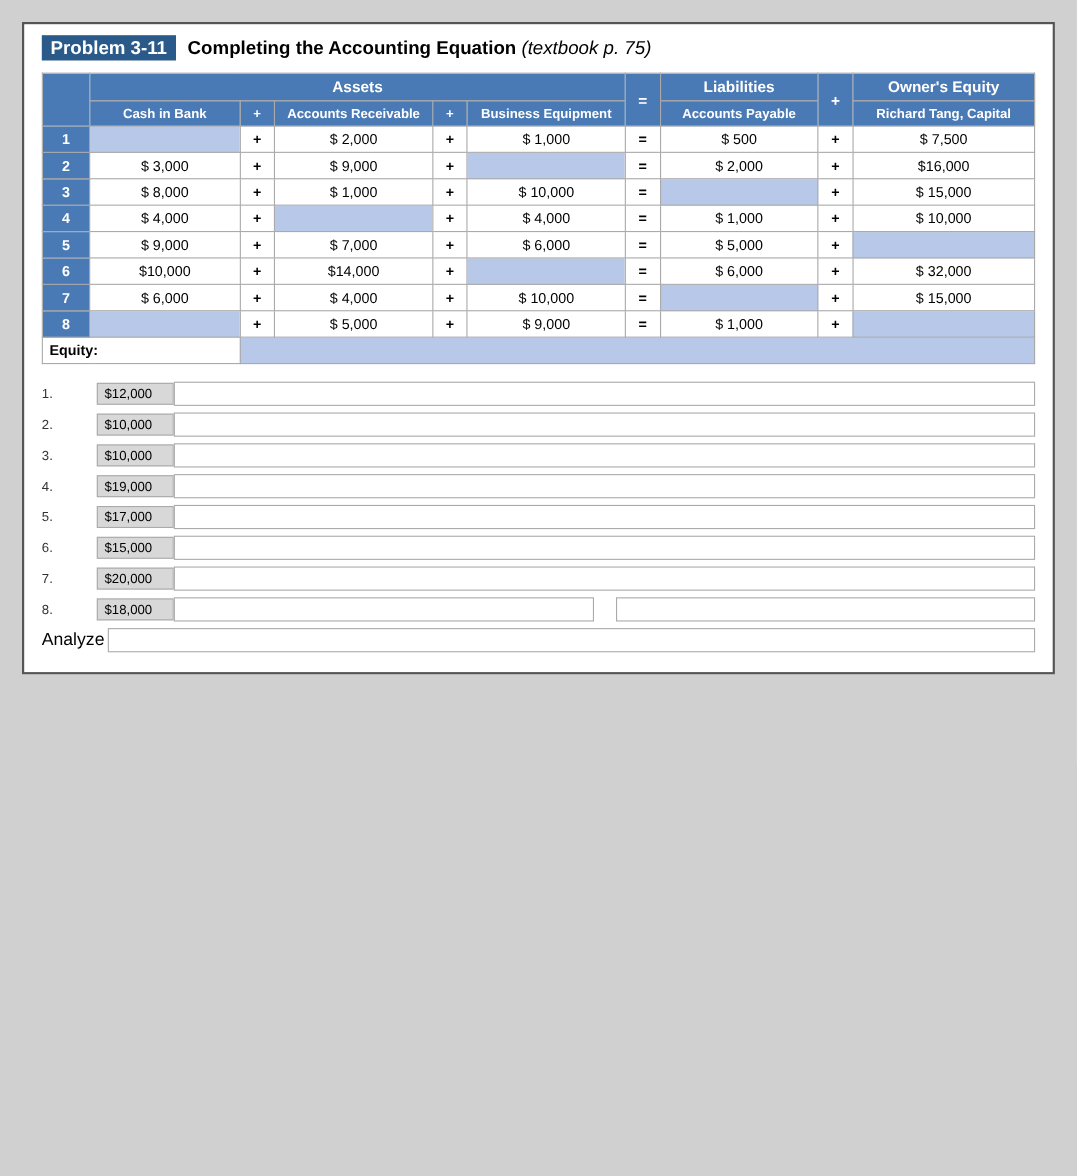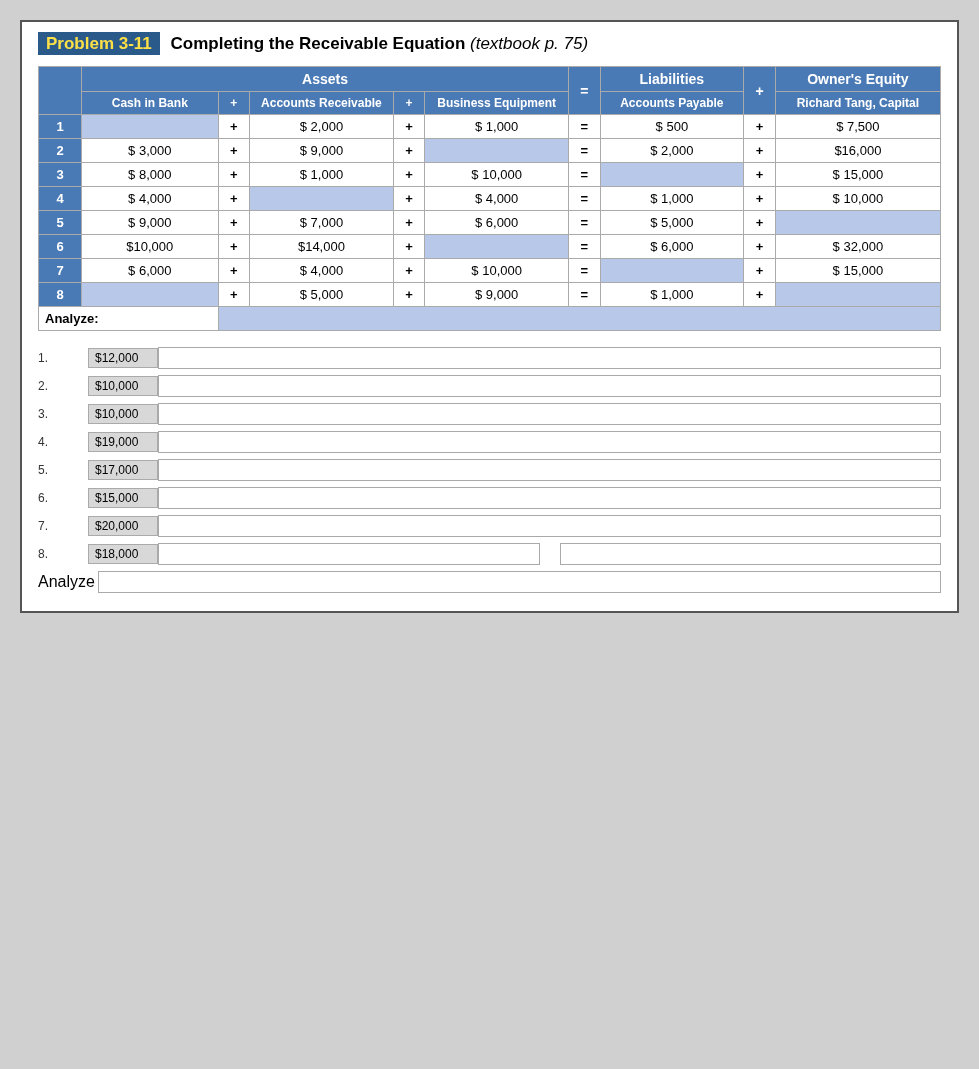--- a/index.html
+++ b/index.html
@@ -20,21 +20,21 @@
       margin-bottom: 18px;
     }
     .problem-title {
       font-size: 17px;
       font-weight: bold;
       margin-bottom: 12px;
       color: #000;
     }
     .problem-title .problem-num {
       background: #2a5a8a;
-      color: #fde047;
+      color: #ffffff;
       padding: 2px 8px;
       margin-right: 6px;
     }
     .italic { font-style: italic; font-weight: normal; }
 
     
     .accounting-table {
       width: 100%;
       border-collapse: collapse;
       font-size: 13px;
@@ -150,21 +150,21 @@
     }
   </style>
 </head>
 <body>
 
 <div class="page-container">
   <div class="problem-box">
 
     <div class="problem-title">
       <span class="problem-num">Problem 3-11</span>
-      <span>Completing the Receivable Equation</span>
+      <span>Completing the Accounting Equation</span>
       <span class="italic">(textbook p. 75)</span>
     </div>
 
     <table class="accounting-table">
       <thead>
 
         <tr class="header-main">
           <th rowspan="2" style="width:30px; background:#4a7ab5;"></th>
           <th colspan="5">Assets</th>
           <th rowspan="2" style="width:22px;">=</th>
@@ -283,21 +283,21 @@
           <td>$ 5,000</td>
           <td class="operator">+</td>
           <td>$ 9,000</td>
           <td class="operator">=</td>
           <td>$ 1,000</td>
           <td class="operator">+</td>
           <td class="filled"></td>
         </tr>
 
         <tr>
-          <td class="analyze-label" colspan="2" style="font-weight:bold; background:white; text-align:left; padding-left:6px; border:1px solid #aaa;">Analyze:</td>
+          <td class="analyze-label" colspan="2" style="font-weight:bold; background:white; text-align:left; padding-left:6px; border:1px solid #aaa;">Equity:</td>
           <td colspan="8" class="analyze-row" style="background:#b8c8e8; border:1px solid #aaa;"></td>
         </tr>
       </tbody>
     </table>
 
     <div class="answers-section">
 
       <div class="answer-row">
         <span class="ans-num">1.</span>
         <div class="ans-value">$12,000</div>

